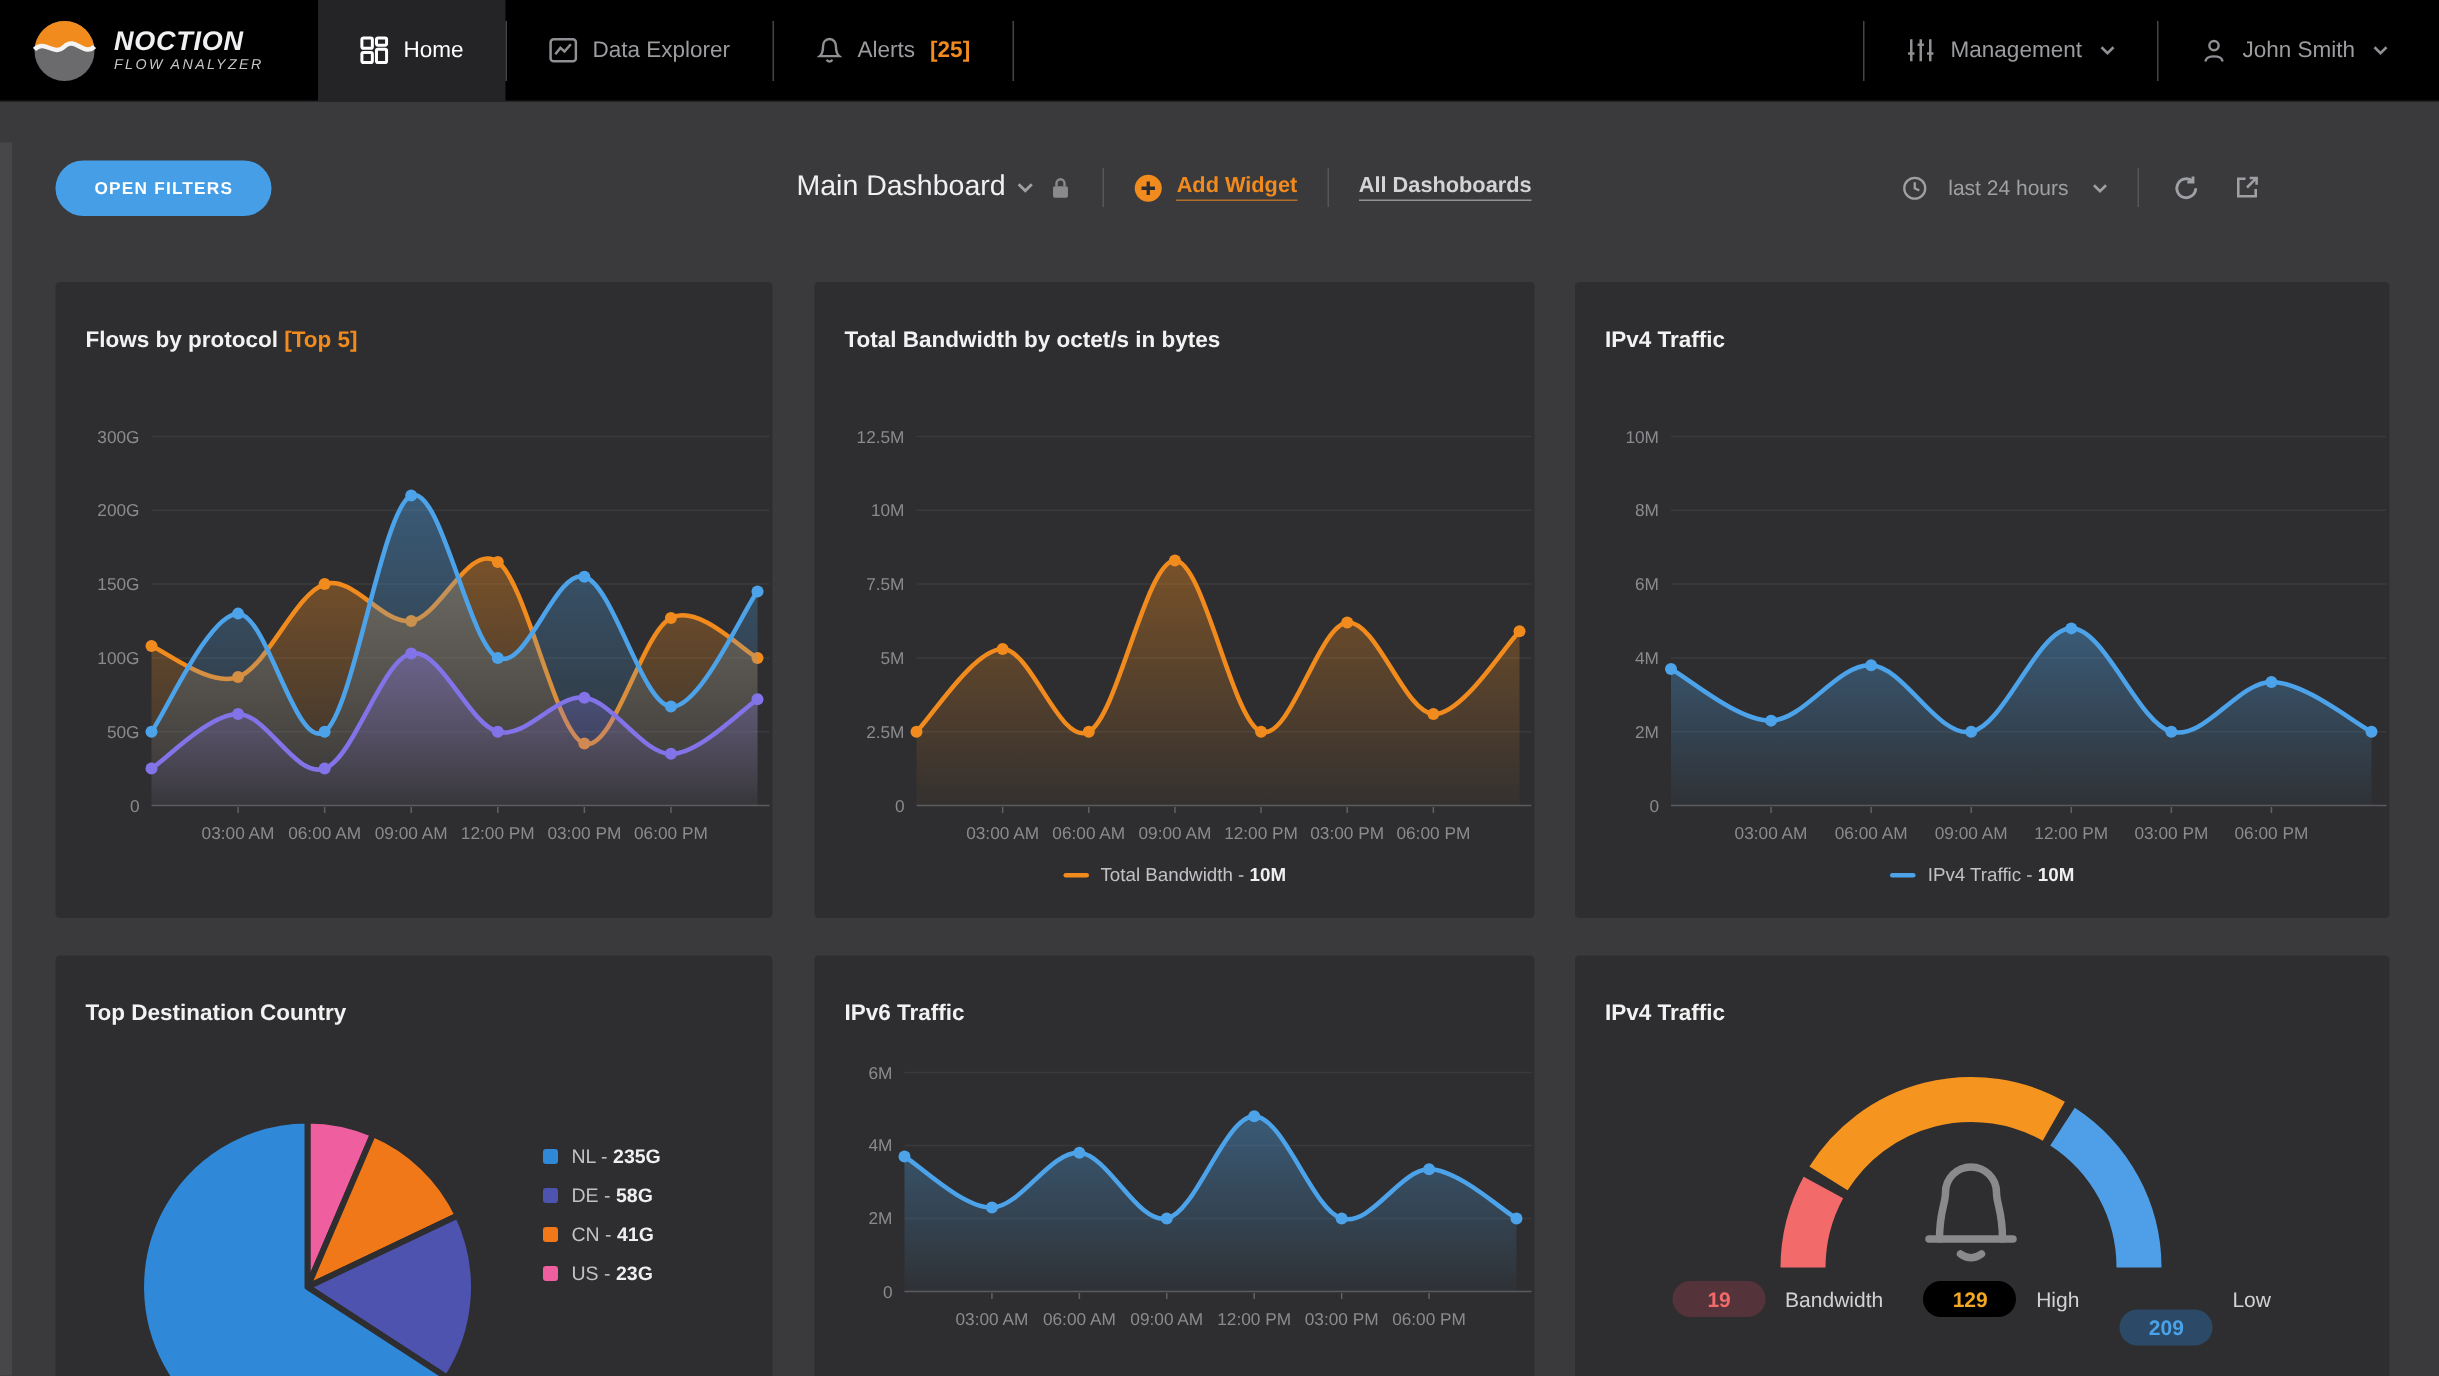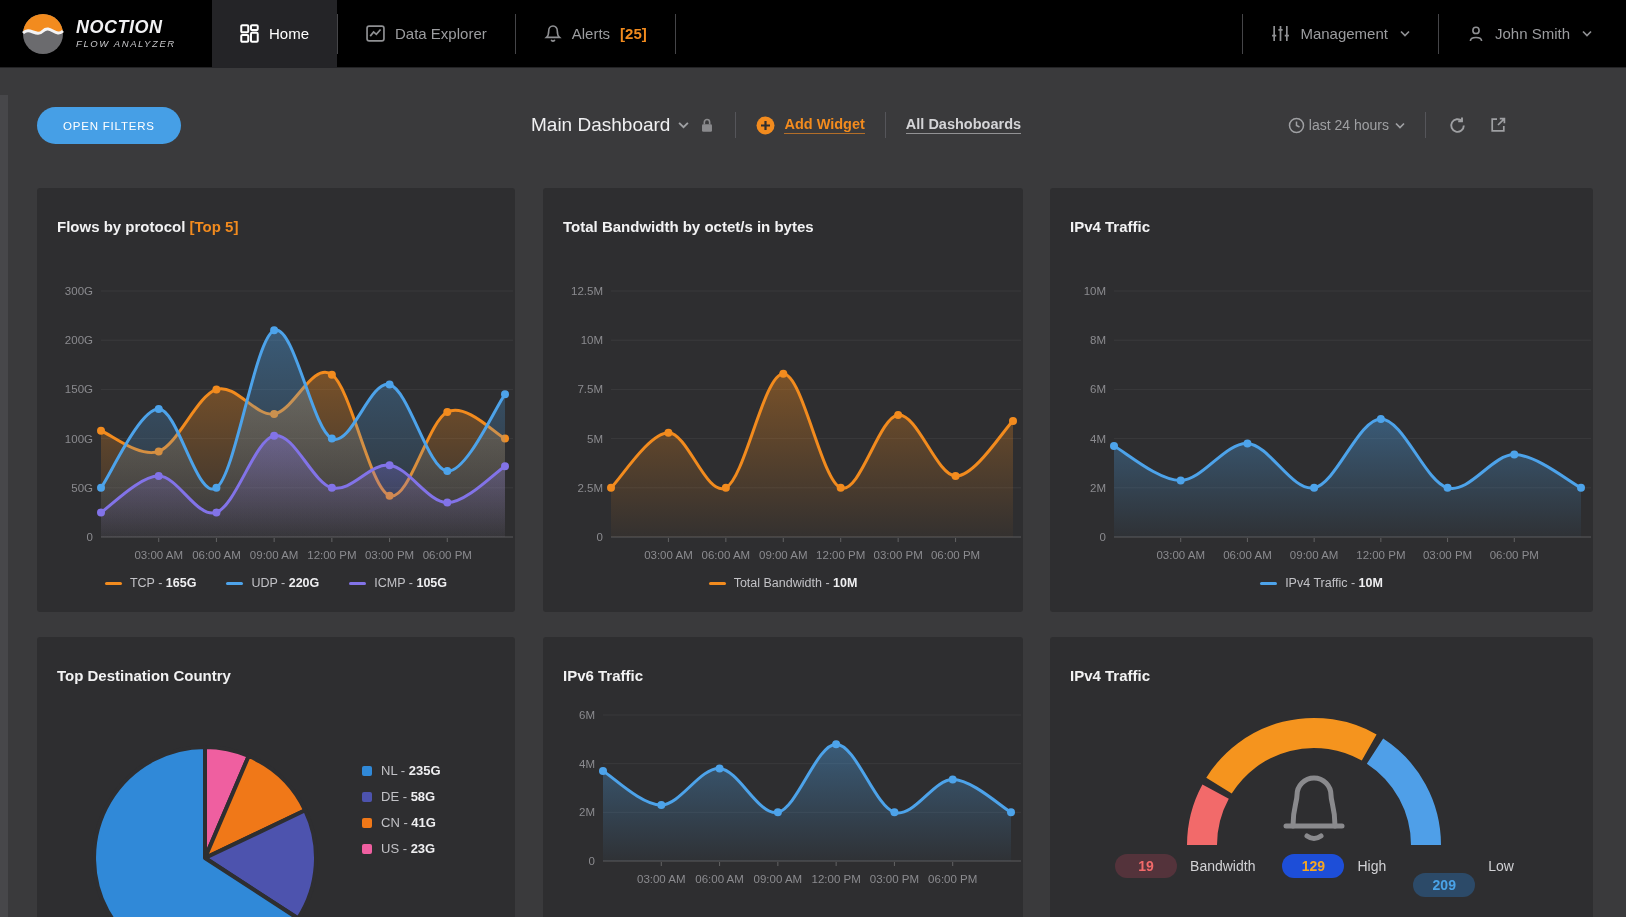--- a/index.html
+++ b/index.html
@@ -21,30 +21,30 @@
   .icn{color:#8f9093;display:inline-flex;}
   .nav-divider{width:1px;height:40px;background:#454548;}
   .nav-right{margin-left:auto;display:flex;align-items:center;}
   .nav-badge{color:#f28b1e;font-weight:700;}
   .chev{margin-left:2px;display:inline-flex;color:#8f9093;}
 
   
   .toolbar{position:absolute;left:0;top:95px;width:1626px;height:60px;}
   .btn-filters{position:absolute;left:37px;top:12px;height:37px;padding:0 26px;border:none;
     border-radius:19px;background:#469fe6;color:#fff;font-family:"Liberation Sans",sans-serif;
-    font-size:11.5px;font-weight:400;letter-spacing:.8px;cursor:pointer;}
+    font-size:11.5px;font-weight:700;letter-spacing:.8px;cursor:pointer;}
   .tb-center{position:absolute;left:531px;top:8px;height:44px;display:flex;align-items:center;}
   .tb-title{color:#f0f0f2;font-size:19px;font-weight:500;}
   .tb-lock{margin-left:10px;display:inline-flex;color:#8a8a8d;}
   .tb-divider{width:1px;height:26px;background:#55555a;margin:0 20px;}
   .tb-link{display:flex;align-items:center;gap:9px;cursor:pointer;}
   .tb-link-label{color:#f28b1e;font-size:14.5px;font-weight:600;border-bottom:1px solid rgba(242,139,30,.65);padding-bottom:1px;}
   .tb-link2{color:#d4d4d7;font-size:14.5px;font-weight:600;border-bottom:1px solid rgba(255,255,255,.45);padding-bottom:1px;cursor:pointer;}
   .tb-right{position:absolute;right:119px;top:8px;height:44px;display:flex;align-items:center;}
-  .tb-time{display:flex;align-items:center;gap:4px;color:#9fa0a3;font-size:14px;cursor:pointer;}
+  .tb-time{display:flex;align-items:center;gap:14px;color:#9fa0a3;font-size:14px;cursor:pointer;}
   .tb-iconbtn{display:inline-flex;color:#9fa0a3;cursor:pointer;margin-left:22px;}
 
   .left-strip{position:absolute;left:0;top:95px;width:8px;height:822px;background:#47474a;}
 
   
   .widget{position:absolute;background:#2e2e30;border-radius:3px;overflow:hidden;}
   #w0{left:37px;top:188px;width:478px;height:424px;}
   #w1{left:543px;top:188px;width:480px;height:424px;}
   #w2{left:1050px;top:188px;width:543px;height:424px;}
   #w3{left:37px;top:637px;width:478px;height:424px;}
@@ -294,34 +294,20 @@
       <path d="M44,249.4C53.6,243.3 82.5,213.0 101.7,213.0C121.0,213.0 140.2,256.1 159.4,249.4C178.7,242.7 197.9,176.7 217.1,172.6C236.4,168.5 255.6,219.9 274.9,224.8C294.1,229.7 313.3,199.7 332.6,202.2C351.8,204.6 371.0,239.4 390.3,239.6C409.5,239.7 438.4,209.2 448.0,203.2" fill="none" stroke="#8273e8" stroke-width="3" stroke-linecap="round"></path>
       <circle cx="44" cy="249.4" r="4" fill="#8273e8"></circle>
       <circle cx="101.71428571428571" cy="212.992" r="4" fill="#8273e8"></circle>
       <circle cx="159.42857142857142" cy="249.4" r="4" fill="#8273e8"></circle>
       <circle cx="217.14285714285714" cy="172.648" r="4" fill="#8273e8"></circle>
       <circle cx="274.85714285714283" cy="224.8" r="4" fill="#8273e8"></circle>
       <circle cx="332.57142857142856" cy="202.168" r="4" fill="#8273e8"></circle>
       <circle cx="390.2857142857143" cy="239.56" r="4" fill="#8273e8"></circle>
       <circle cx="448" cy="203.152" r="4" fill="#8273e8"></circle>
     </svg>
-  <div class="legend" id="legend-0">
-      <div class="lg-item">
-        <span class="lg-mark" style="background:#f28b1e"></span>
-        <span><span class="lg-name">TCP - </span><span class="lg-val">165G</span></span>
-      </div>
-      <div class="lg-item">
-        <span class="lg-mark" style="background:#4da3ea"></span>
-        <span><span class="lg-name">UDP - </span><span class="lg-val">220G</span></span>
-      </div>
-      <div class="lg-item">
-        <span class="lg-mark" style="background:#8273e8"></span>
-        <span><span class="lg-name">ICMP - </span><span class="lg-val">105G</span></span>
-      </div>
-    </div>
 </section>
 
 <section class="widget" id="w1">
   <div class="w-title">Total Bandwidth by octet/s in bytes</div>
   <svg class="line-chart" id="chart-1" width="460" height="312" viewBox="0 0 460 312">
       <defs>
         <linearGradient id="gr1_0" x1="0" y1="0" x2="0" y2="1">
           <stop offset="0%" stop-color="#f28b1e" stop-opacity="0.38"></stop>
           <stop offset="100%" stop-color="#f28b1e" stop-opacity="0.03"></stop>
         </linearGradient>
@@ -499,18 +485,18 @@
       <path d="M201.0,51.1 A112,112 0 0 1 252.0,145.0" fill="none" stroke="#4f9fe8" stroke-width="30"></path>
       <g stroke="#8a8a8d" stroke-width="5" fill="none" stroke-linecap="round">
         <path d="M112,126 L168,126"></path>
         <path d="M119,126 C119,107 123,103 123,95 A17,17 0 0 1 157,95 C157,103 161,107 161,126"></path>
         <path d="M133,136 Q140,141 147,136"></path>
       </g>
     </svg>
   <div class="g-badges" id="badges-5">
       <span class="g-badge" style="background: rgb(84, 51, 59); color: rgb(242, 106, 106);">19</span>
       <span class="g-label">Bandwidth</span>
-      <span class="g-badge" style="background: #1d4ed8; color: rgb(245, 166, 35);">129</span>
+      <span class="g-badge" style="background: #000000; color: rgb(245, 166, 35);">129</span>
       <span class="g-label">High</span>
       <span class="g-badge" style="background: rgb(44, 74, 104); color: rgb(74, 163, 232); margin-top: 38px;">209</span>
       <span class="g-label">Low</span>
     </div>
 </section>
 
 </body></html>

